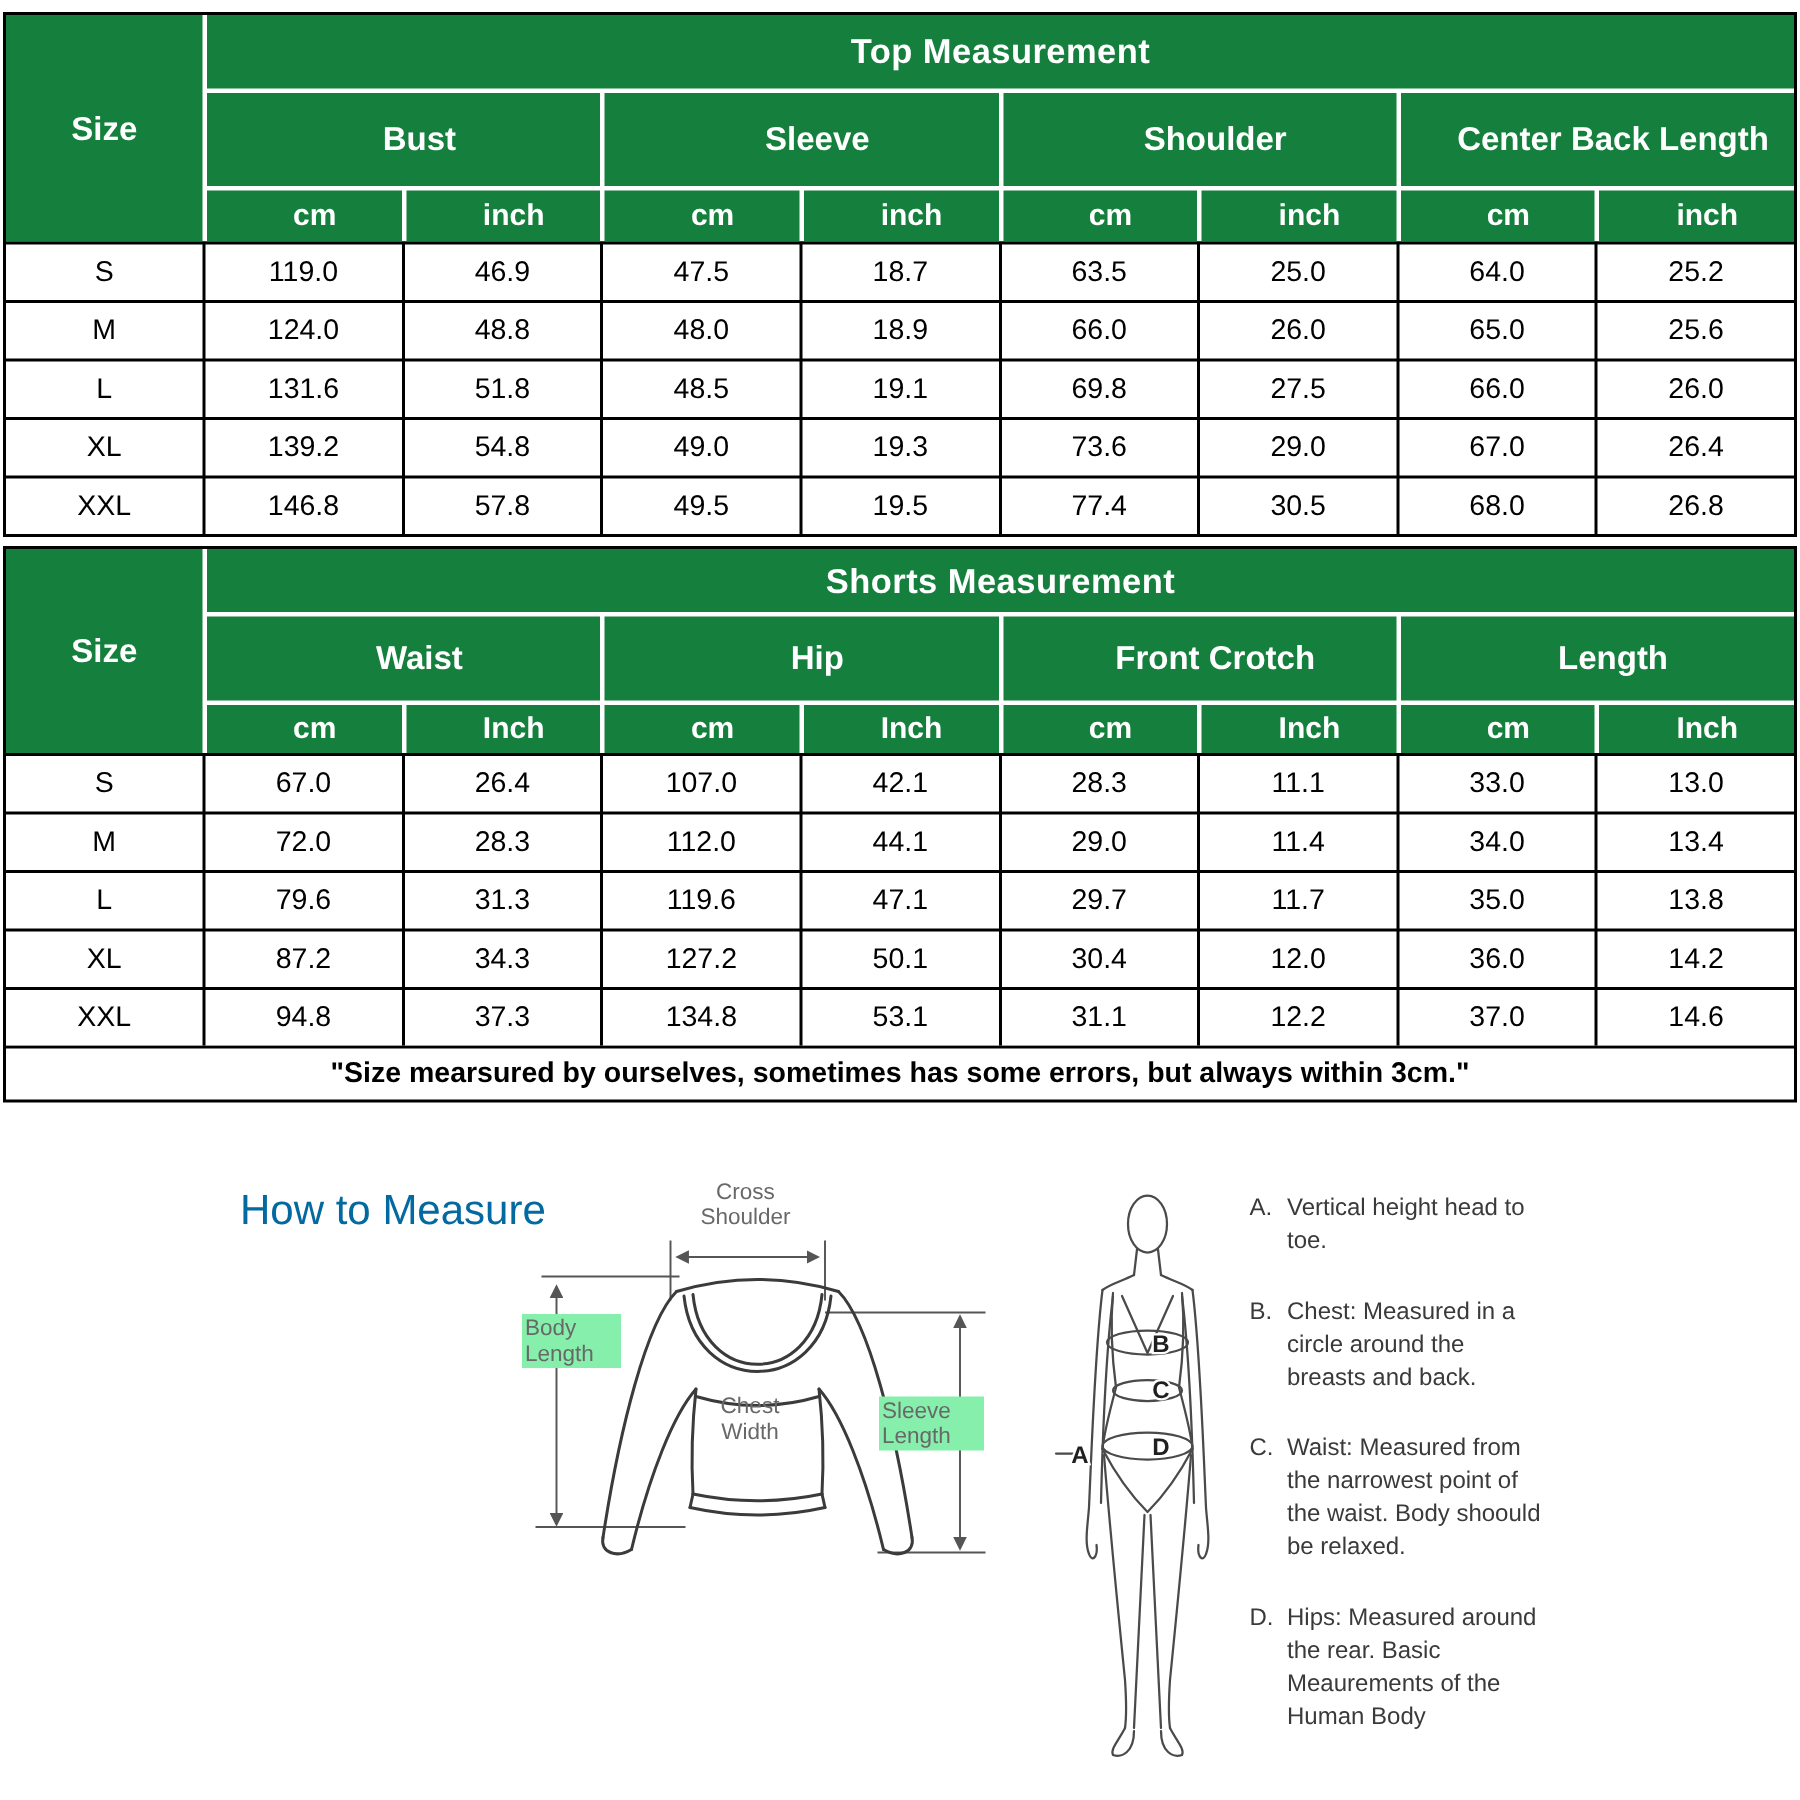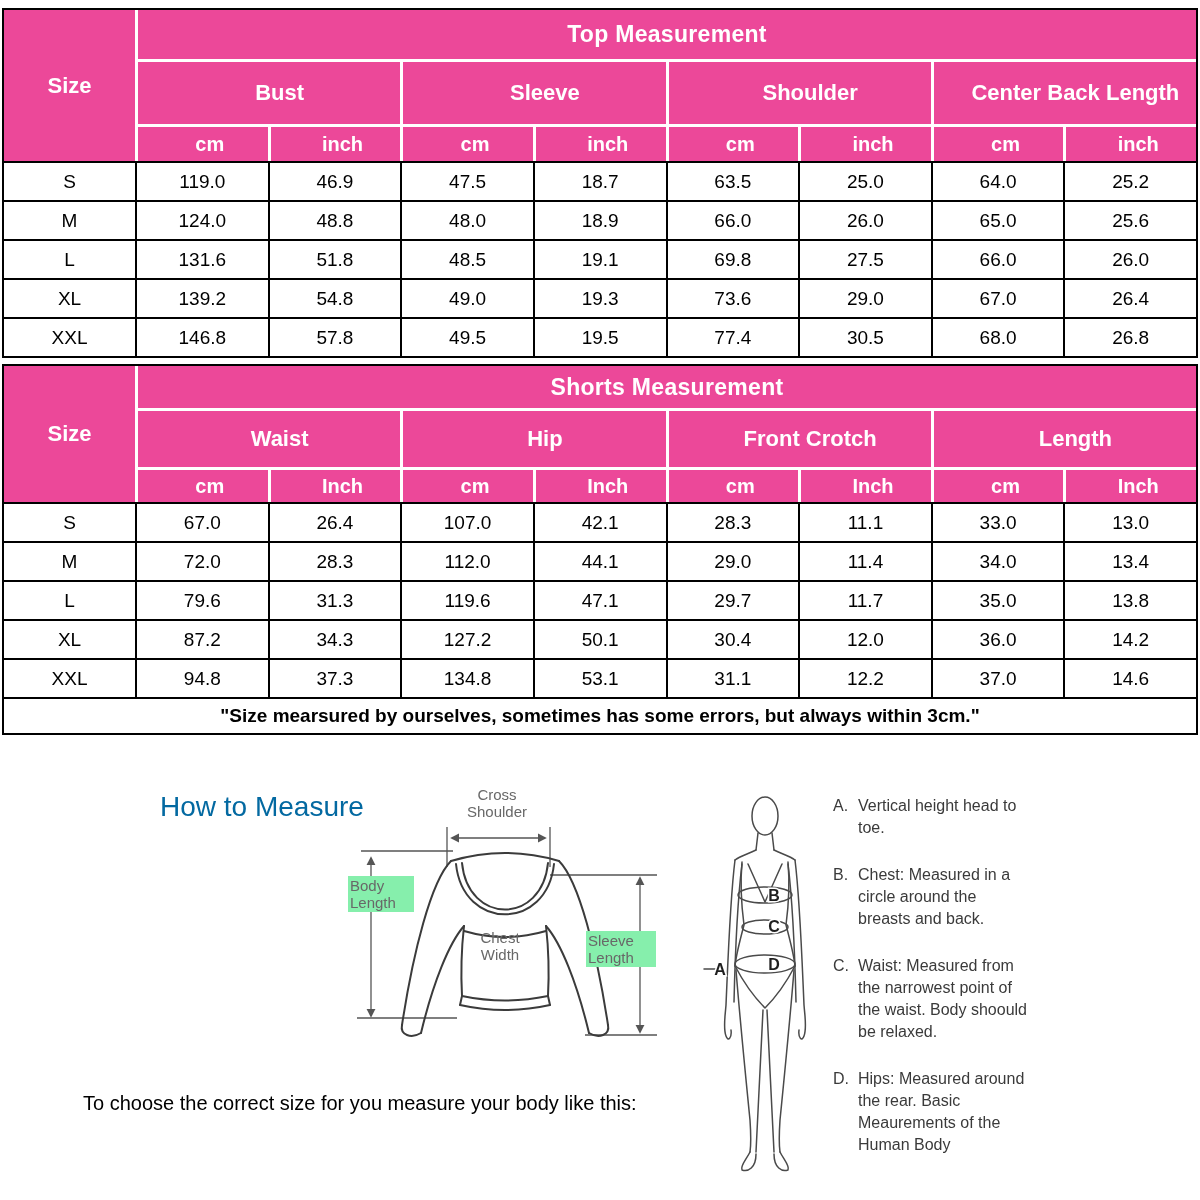--- a/index.html
+++ b/index.html
@@ -5,21 +5,21 @@
   html,body{margin:0;padding:0;background:#fff;}
   #page{position:relative;width:1200px;height:1200px;background:#fff;
         font-family:"Liberation Sans",sans-serif;overflow:hidden;}
   
   .twrap{width:1192px;margin:0 2px;border:2px solid #000;background:#fff;}
   #top-table{margin-top:8px;}
   #shorts-table{margin-top:6px;}
   .hgrid{display:grid;grid-template-columns:131px repeat(8,1fr);gap:3px;background:#fff;}
   #top-table .hgrid{grid-template-rows:49px 62px 34px;}
   #shorts-table .hgrid{grid-template-rows:42px 56px 32px;}
-  .hc{background:#ec4899;color:#fff;display:flex;align-items:center;justify-content:center;
+  .hc{background:#15803d;color:#fff;display:flex;align-items:center;justify-content:center;
       font-weight:700;}
   .hc.size{grid-column:1;grid-row:1/4;font-size:22px;}
   .hc.title{grid-column:2/10;grid-row:1;font-size:23px;letter-spacing:.3px;}
   .hc.group{grid-row:2;font-size:22px;padding-left:21px;}
   .g1{grid-column:2/4}.g2{grid-column:4/6}.g3{grid-column:6/8}.g4{grid-column:8/10}
   .hc.unit{grid-row:3;font-size:20px;padding-left:14px;}
   .u1{grid-column:2}.u2{grid-column:3}.u3{grid-column:4}.u4{grid-column:5}
   .u5{grid-column:6}.u6{grid-column:7}.u7{grid-column:8}.u8{grid-column:9}
   .dgrid{display:grid;grid-template-columns:131px repeat(8,1fr);grid-auto-rows:37px;
          gap:2px;background:#000;border-top:2px solid #000;}
@@ -278,16 +278,15 @@
       <div class="instr">
         <span class="ltr">C.</span>
         <span class="txt">Waist: Measured from the narrowest point of the waist. Body shoould be relaxed.</span>
       </div>
       <div class="instr">
         <span class="ltr">D.</span>
         <span class="txt">Hips: Measured around the rear. Basic Meaurements of the Human Body</span>
       </div>
     </div>
 
-    <div id="htm-footer">To choose the correct size for you measure your body like this:</div>
   </div>
 
 </div>
 
 </body></html>

